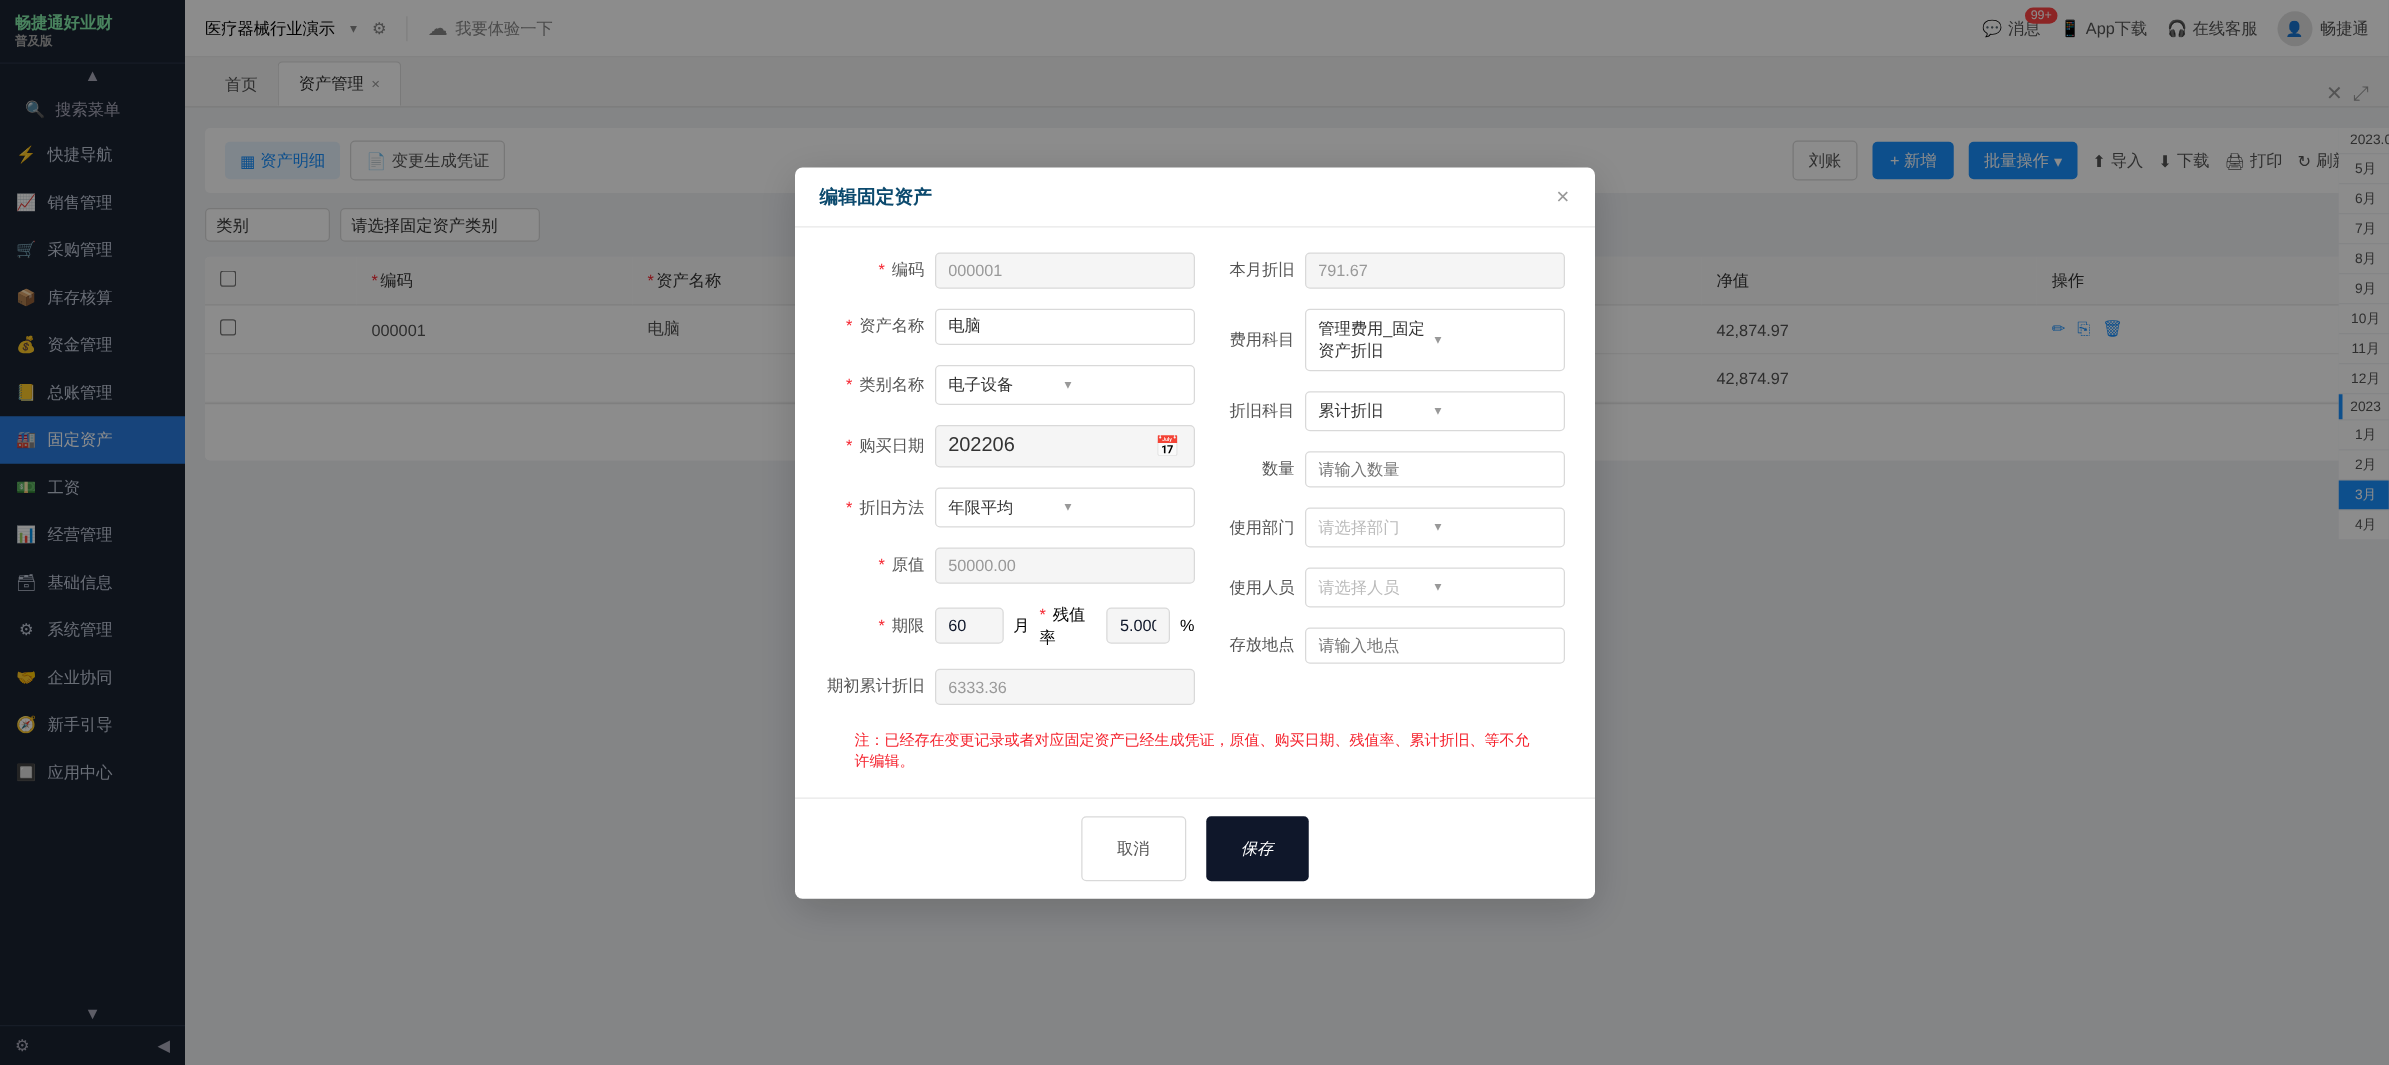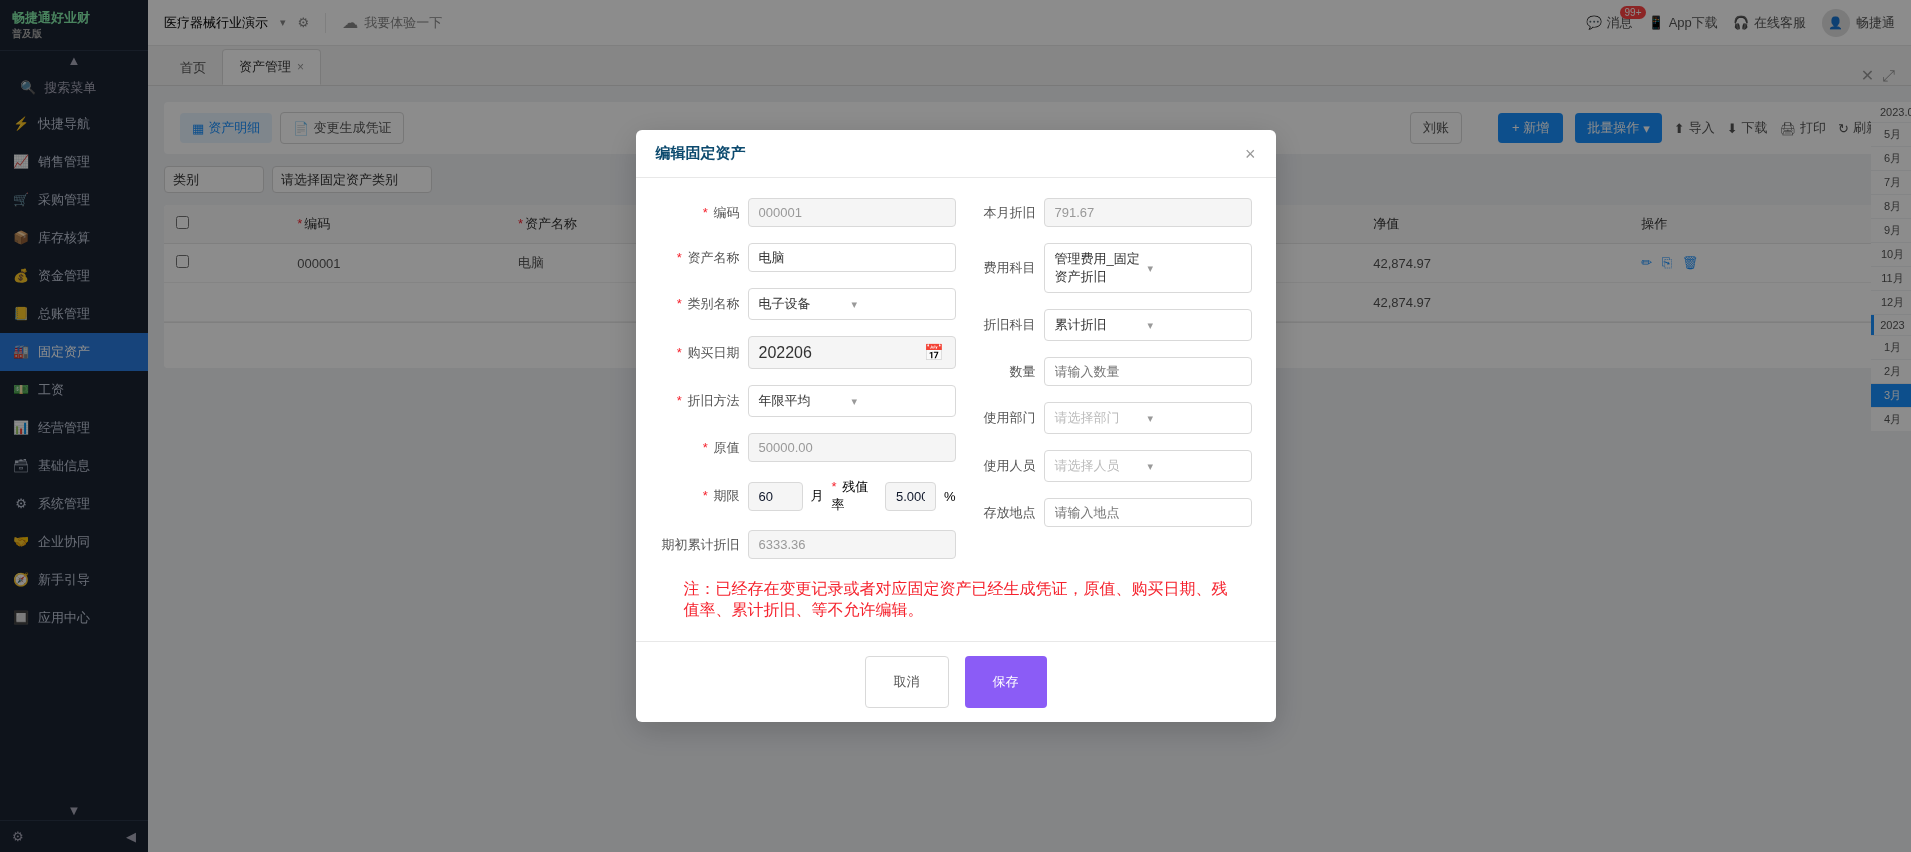--- a/index.html
+++ b/index.html
@@ -49,21 +49,21 @@
     .tab.home { background: transparent; border: none; }
 
     
     .content { flex: 1; background: #f0f2f5; overflow: auto; padding: 16px; position: relative; }
 
     
     .page-toolbar { display: flex; align-items: center; gap: 8px; margin-bottom: 12px; background: #fff; padding: 10px 16px; border-radius: 4px; }
     .btn-tab { padding: 6px 12px; border-radius: 4px; border: none; cursor: pointer; font-size: 13px; display: flex; align-items: center; gap: 4px; }
     .btn-tab.active { background: #e8f4ff; color: #1890ff; }
     .btn-tab.outline { background: transparent; color: #555; border: 1px solid #d9d9d9; }
-    .btn-primary { background: #1890ff; color: #fff; border: none; padding: 6px 14px; border-radius: 4px; cursor: pointer; font-size: 13px; display: flex; align-items: center; gap: 4px; margin-left: 24px; }
+    .btn-primary { background: #1890ff; color: #fff; border: none; padding: 6px 14px; border-radius: 4px; cursor: pointer; font-size: 13px; display: flex; align-items: center; gap: 4px; }
     .btn-default { background: #fff; color: #555; border: 1px solid #d9d9d9; padding: 6px 12px; border-radius: 4px; cursor: pointer; font-size: 13px; }
     .btn-batch { background: #1890ff; color: #fff; border: none; padding: 6px 12px; border-radius: 4px; cursor: pointer; font-size: 13px; display: flex; align-items: center; gap: 4px; }
     .toolbar-right { margin-left: auto; display: flex; align-items: center; gap: 12px; }
     .toolbar-action { display: flex; align-items: center; gap: 4px; color: #555; cursor: pointer; font-size: 13px; }
 
     
     .filter-row { display: flex; align-items: center; gap: 8px; margin-bottom: 12px; }
     .filter-select { border: 1px solid #d9d9d9; border-radius: 4px; padding: 5px 24px 5px 8px; font-size: 13px; color: #333; background: #fff; appearance: none; cursor: pointer; min-width: 100px; }
 
     
@@ -97,23 +97,23 @@
     .form-input.readonly { background: #f5f5f5; color: #999; }
     .form-select { flex: 1; display: flex; align-items: center; border: 1px solid #d9d9d9; border-radius: 4px; padding: 6px 10px; font-size: 13px; color: #333; cursor: pointer; background: #fff; }
     .form-select span { flex: 1; }
     .form-select .chevron { color: #999; font-size: 11px; }
     .form-date { flex: 1; display: flex; align-items: center; border: 1px solid #d9d9d9; border-radius: 4px; padding: 6px 10px; font-size: 16px; color: #333; background: #f5f5f5; }
     .form-date span.date-val { flex: 1; }
     .form-date .cal-icon { color: #999; }
     .inline-group { display: flex; align-items: center; gap: 8px; flex: 1; }
     .inline-input { border: 1px solid #d9d9d9; border-radius: 4px; padding: 6px 10px; font-size: 13px; color: #333; outline: none; }
     .inline-input.readonly { background: #f5f5f5; color: #0f172a; }
-    .form-note { grid-column: 1 / -1; font-size: 16px; color: #f5222d; margin-top: 4px; padding: 0 24px; }
+    .form-note { grid-column: 1 / -1; font-size: 12px; color: #f5222d; margin-top: 4px; padding: 0 24px; }
     .btn-cancel { background: #fff; color: #555; border: 1px solid #d9d9d9; padding: 16px 28px; border-radius: 4px; cursor: pointer; font-size: 13px; }
-    .btn-save { background: #8b5cf6; color: #fff; border: none; padding: 7px 28px; border-radius: 4px; cursor: pointer; font-size: 13px; }
+    .btn-save { background: #0f172a; color: #fff; border: none; padding: 7px 28px; border-radius: 4px; cursor: pointer; font-size: 13px; font-style: italic; }
 
     
     .tab-window-controls { margin-left: auto; display: flex; align-items: center; gap: 8px; }
     .wc-btn { color: #999; cursor: pointer; font-size: 16px; }
   </style>
 </head>
 <body>
 
 <div class="sidebar">
   <div class="sidebar-header">

